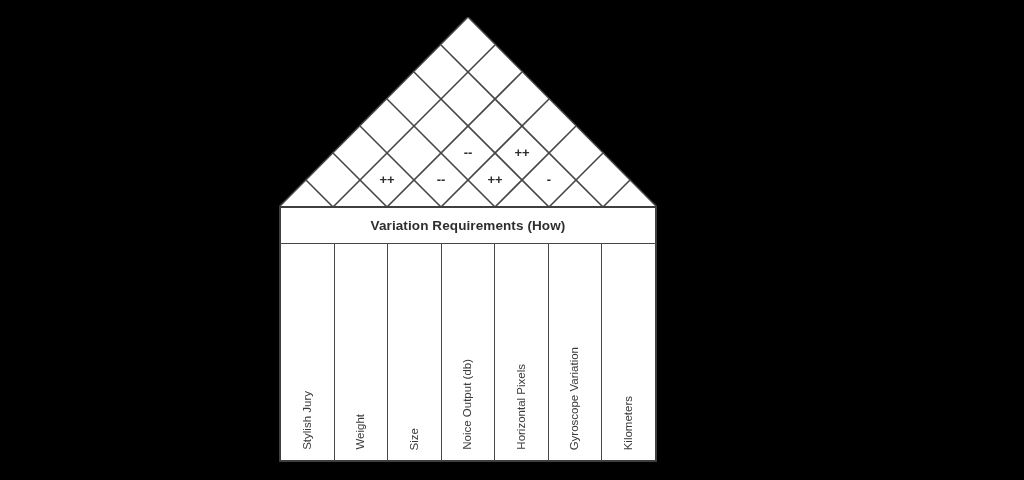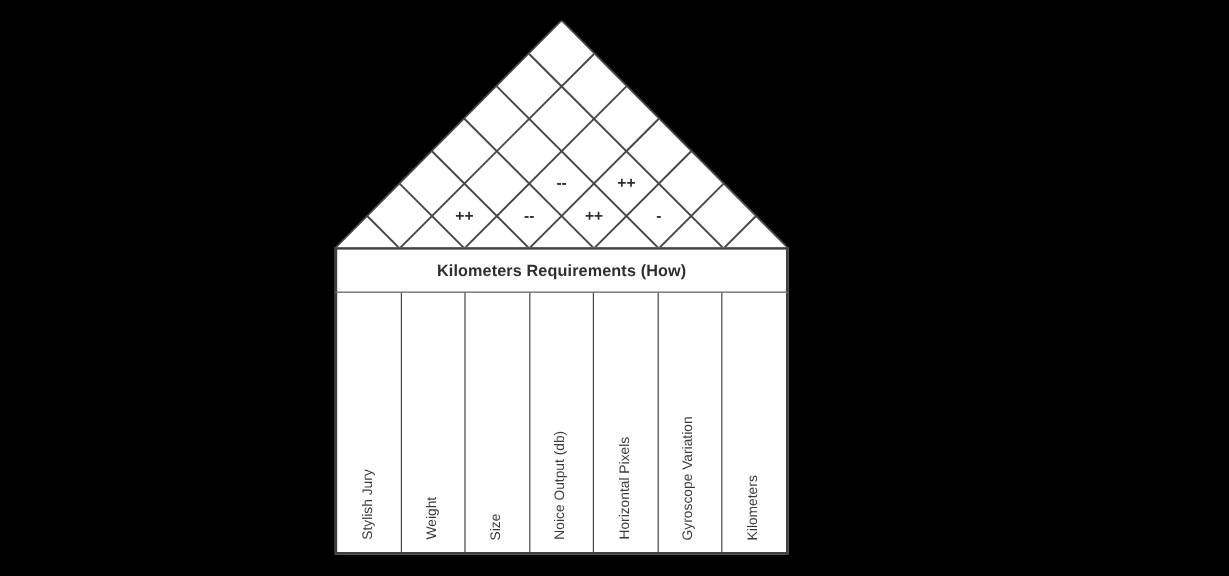--- a/index.html
+++ b/index.html
@@ -121,21 +121,21 @@
       <text x="108" y="167">++</text>
       <text x="162" y="167">--</text>
       <text x="216" y="167">++</text>
       <text x="270" y="167">-</text>
       <text x="189" y="140">--</text>
       <text x="243" y="140">++</text>
     </g>
   </svg>
 
   <div class="header-band">
-    <span class="title">Kilometers Requirements (How)</span>
+    <span class="title">Variation Requirements (How)</span>
   </div>
 
   <div class="columns">
     <div class="column">
       <span class="col-label">Stylish Jury</span>
     </div>
     <div class="column">
       <span class="col-label">Weight</span>
     </div>
     <div class="column">

